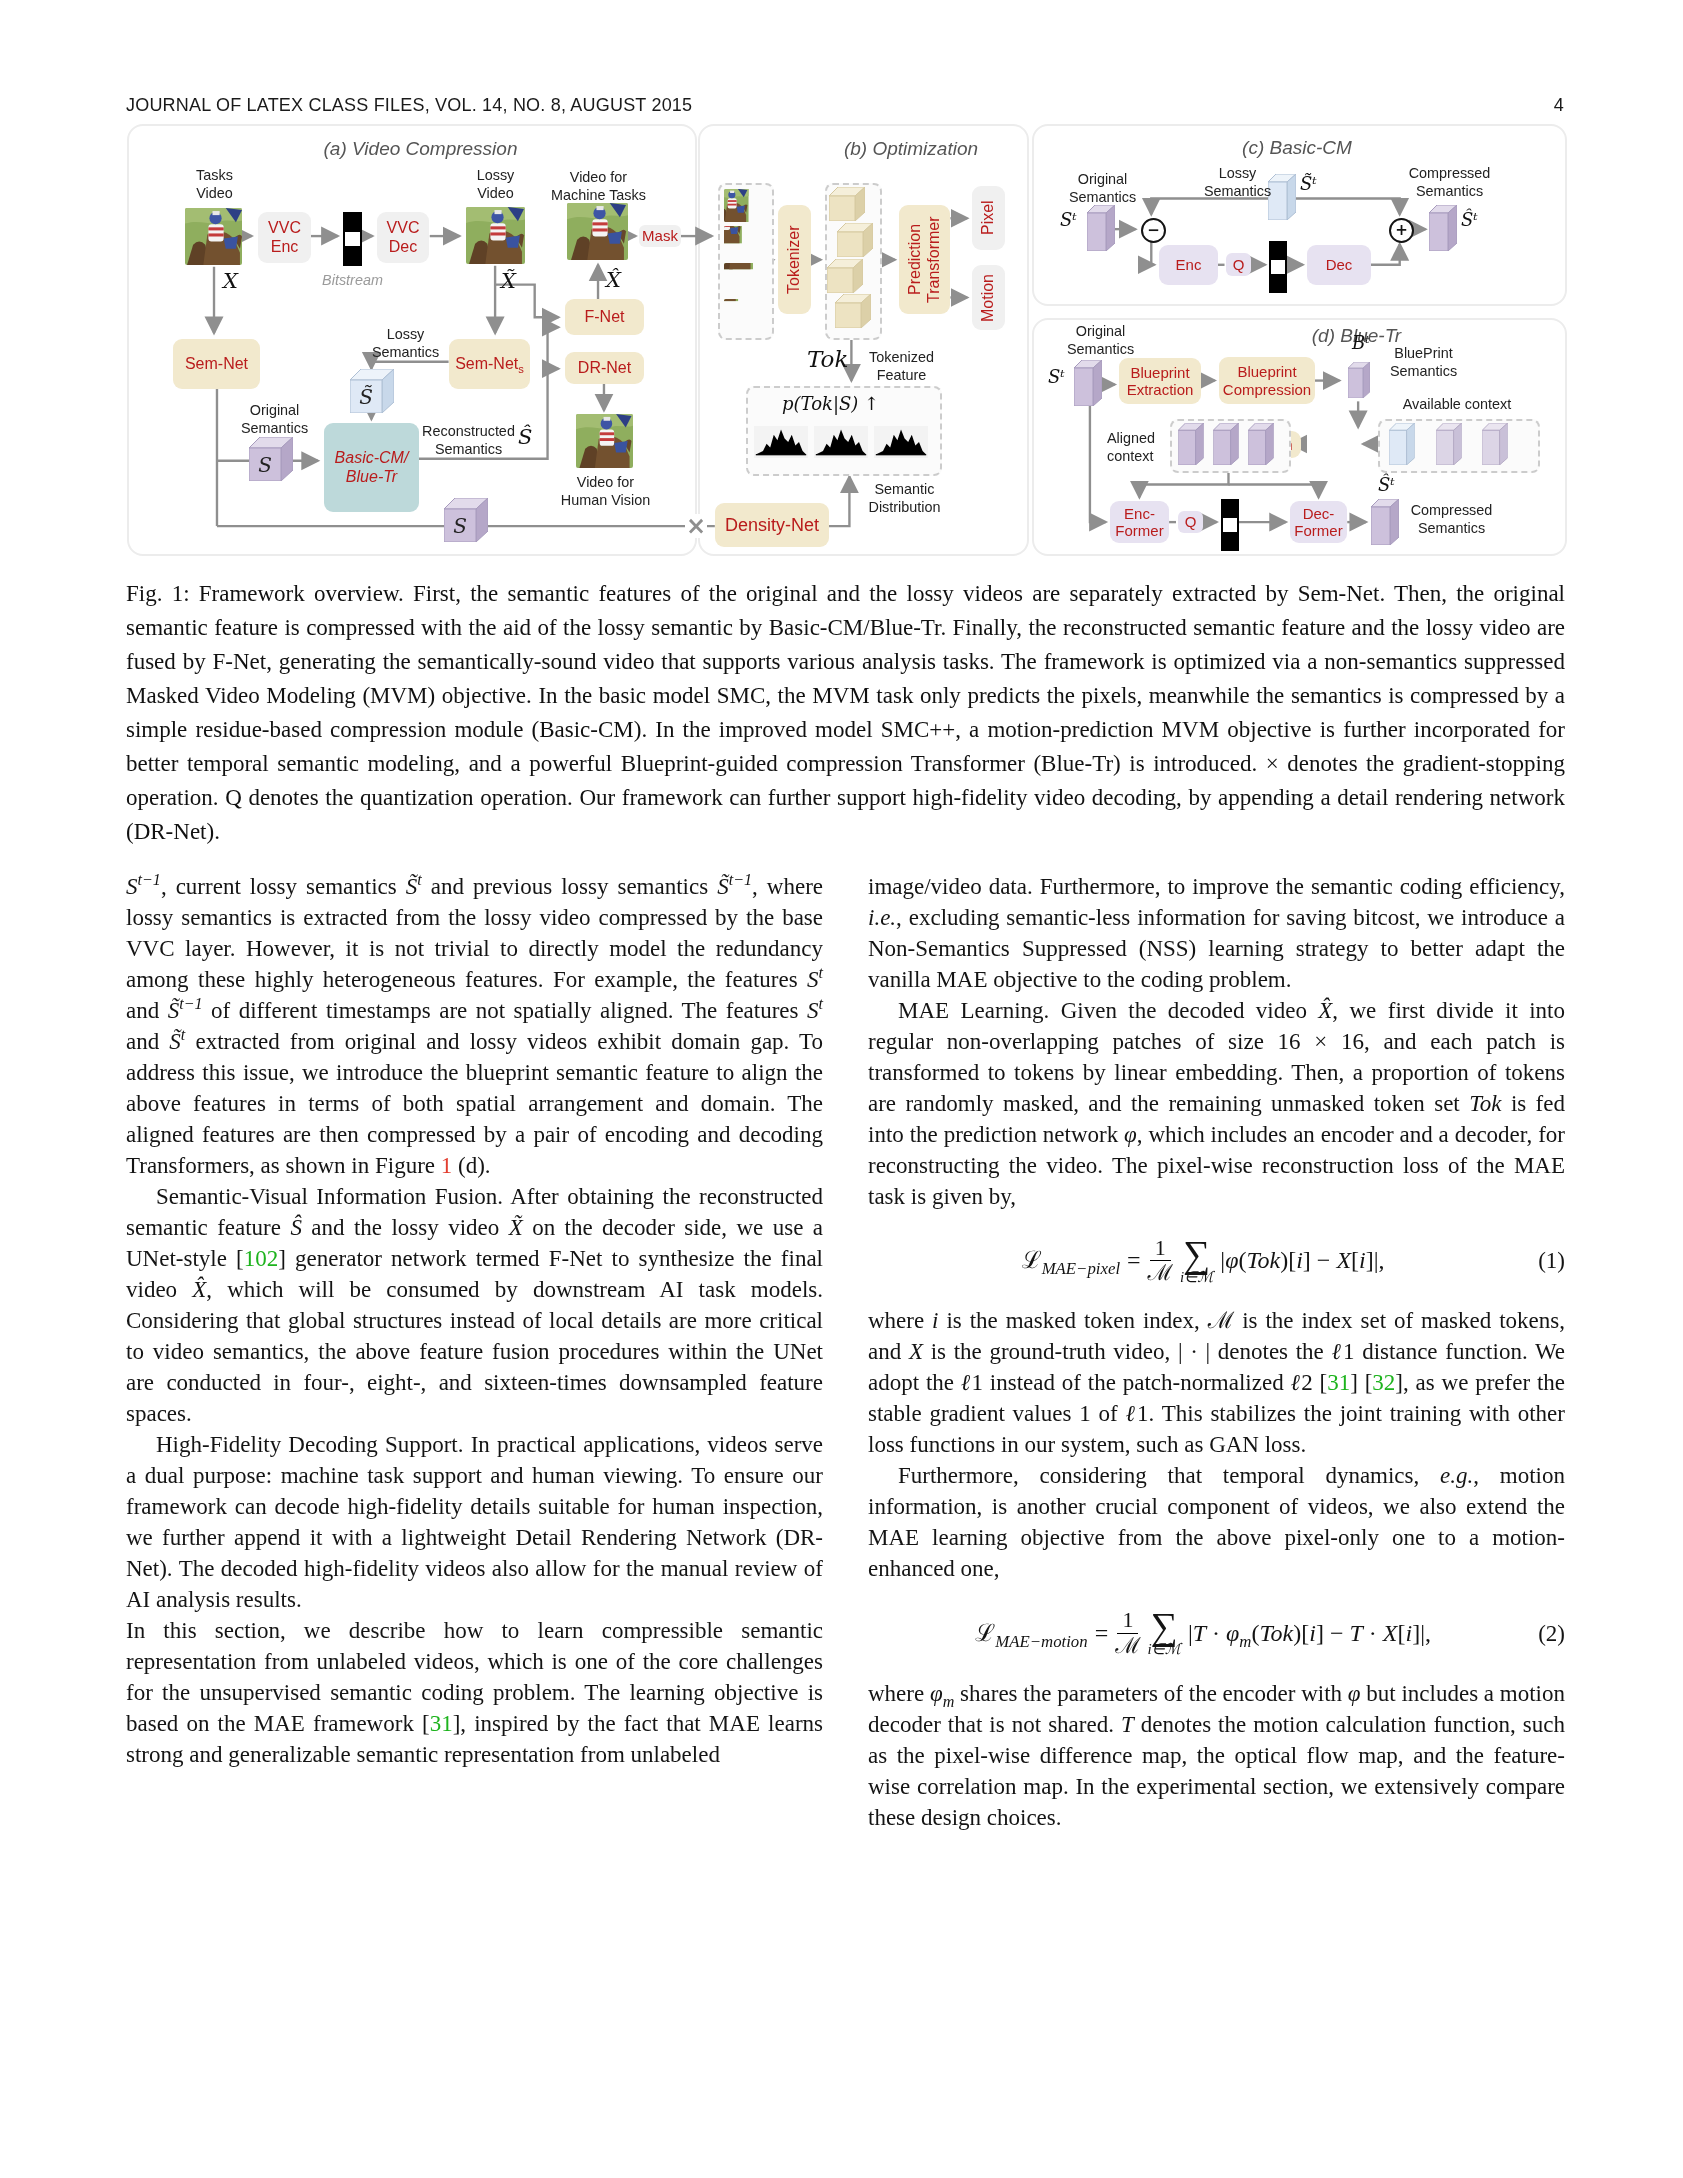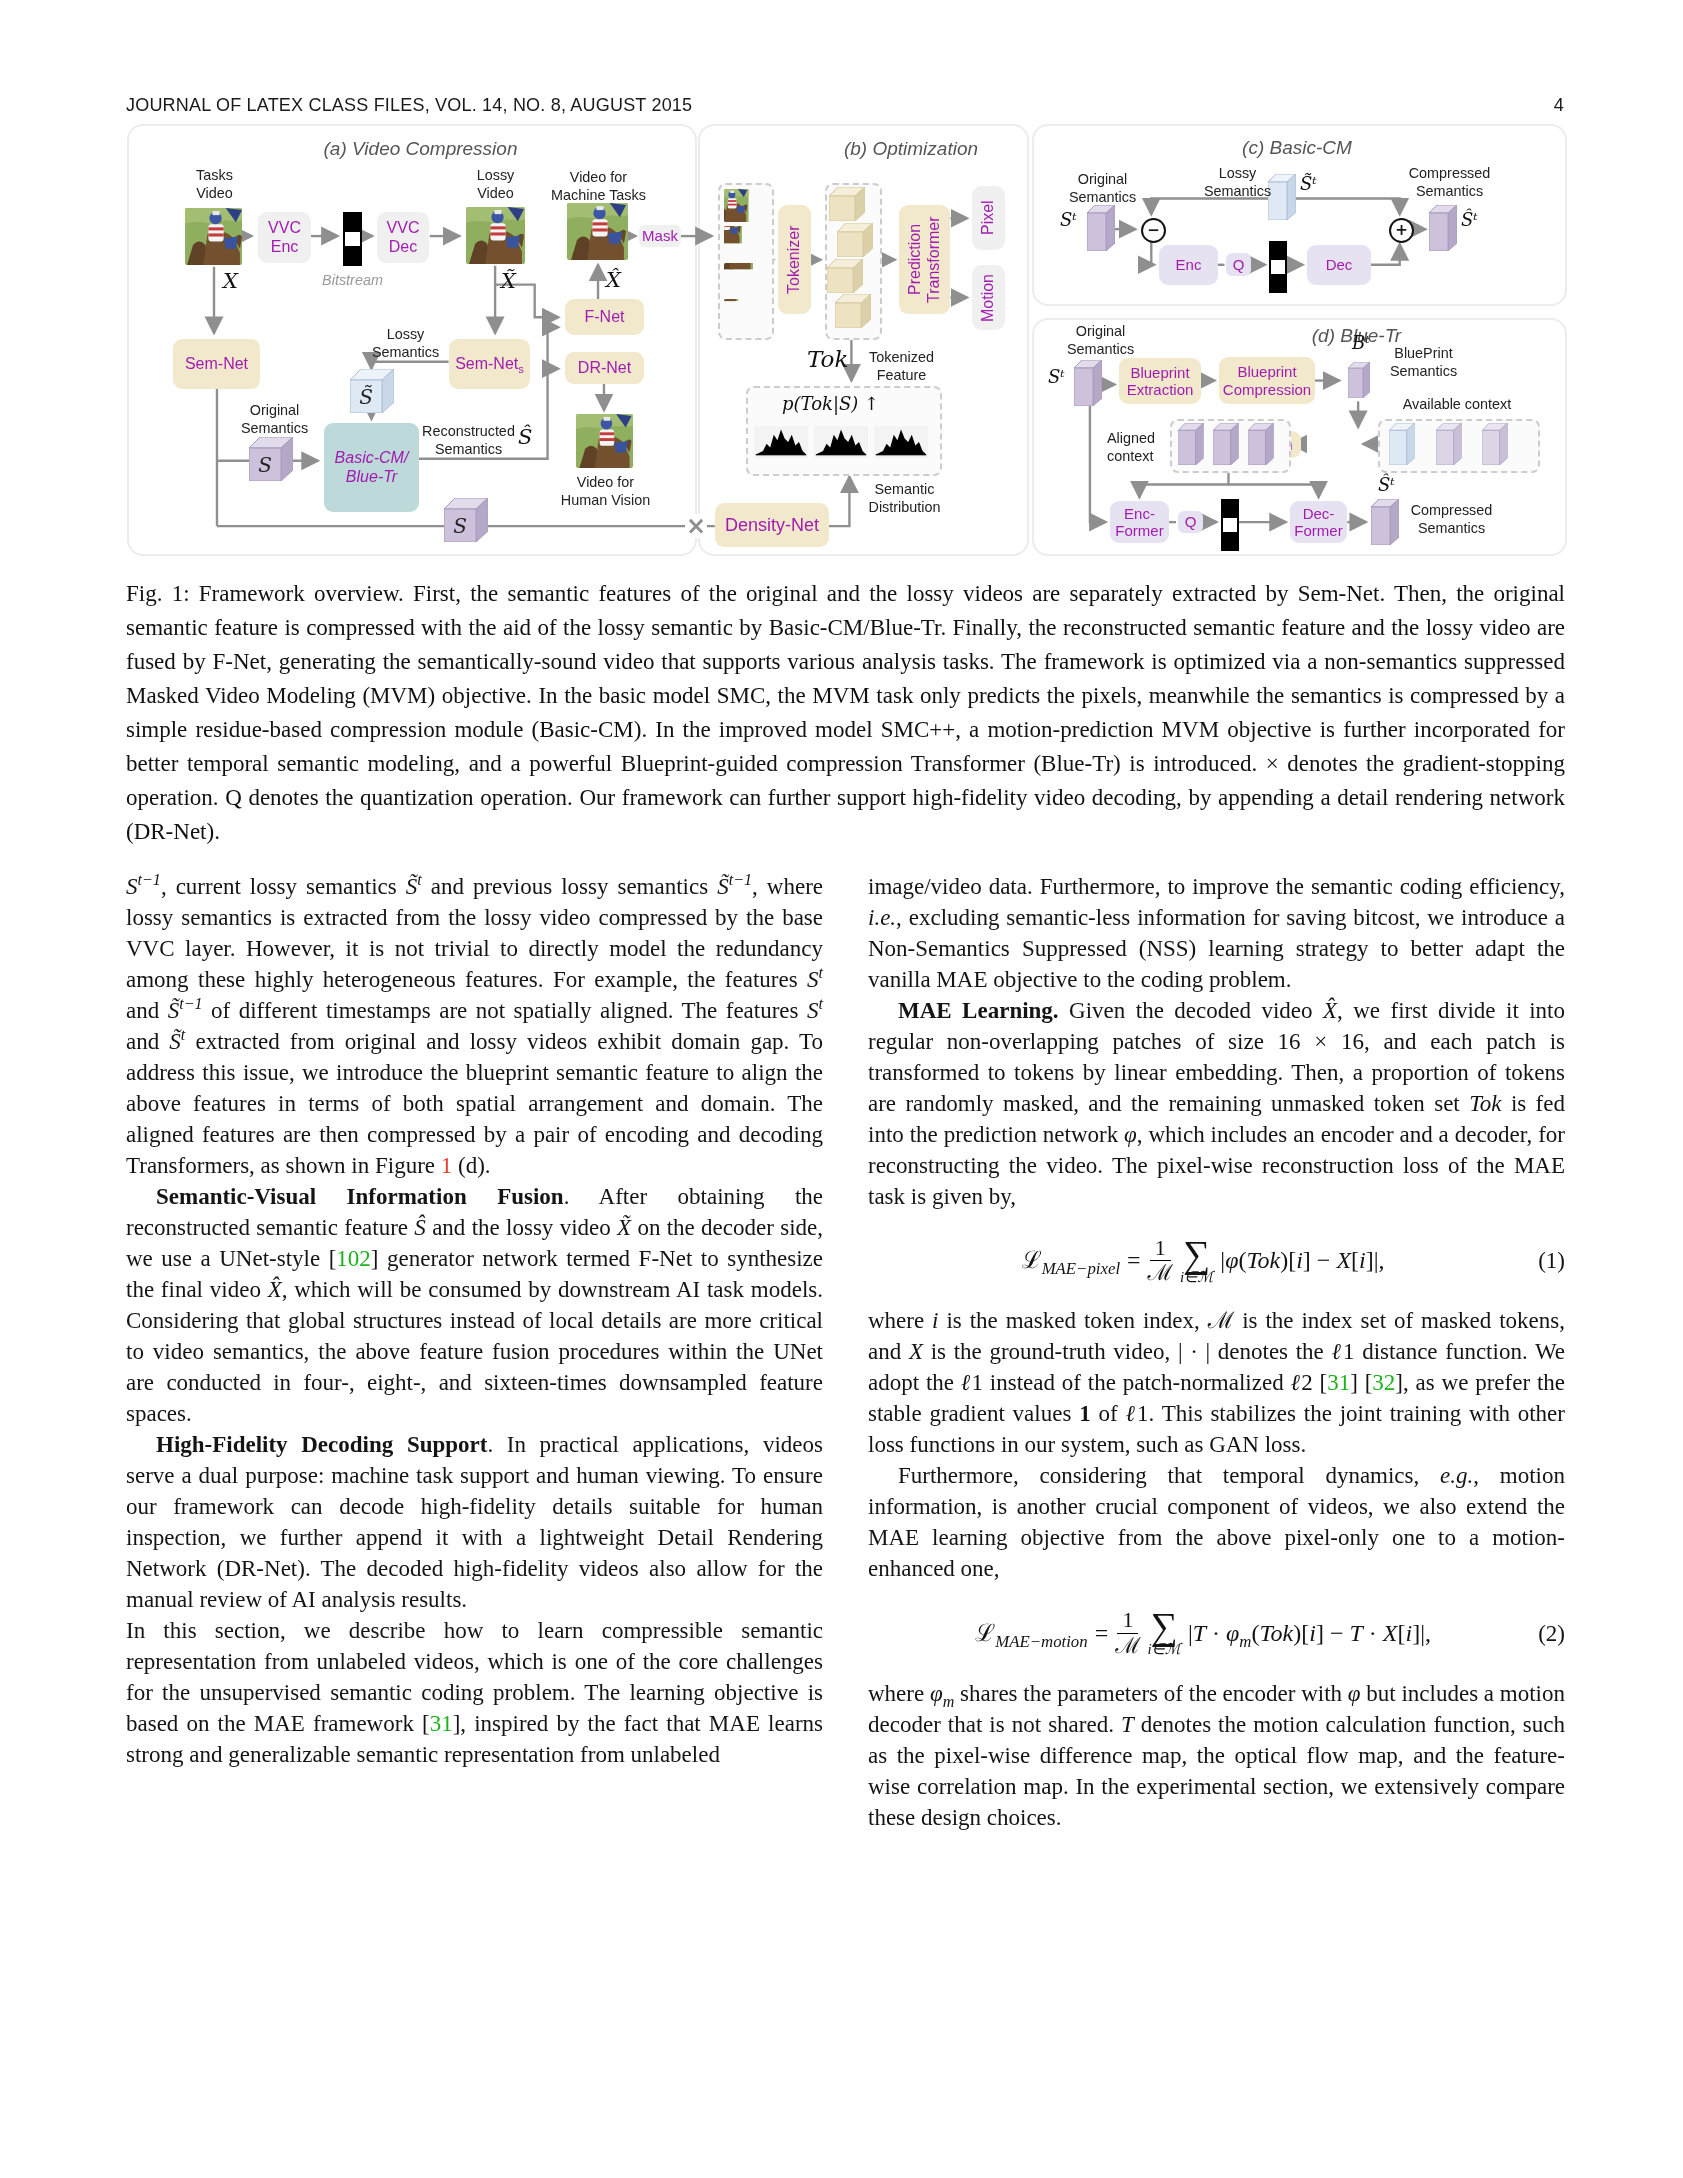--- a/index.html
+++ b/index.html
@@ -4,21 +4,21 @@
 <style>
   html,body{margin:0;padding:0;background:#ffffff;}
   body{width:1683px;height:2178px;position:relative;font-family:"Liberation Serif",serif;color:#141414;}
   .hdr{position:absolute;left:126px;right:119px;top:95px;display:flex;justify-content:space-between;
        font:18px "Liberation Sans",sans-serif;color:#1a1a1a;letter-spacing:0.2px;}
   
   .fig{position:absolute;left:119px;top:124px;width:1445px;height:433px;}
   .panel{position:absolute;border:2px solid #ececec;border-radius:16px;background:#fff;}
   .dash{position:absolute;border:2px dashed #cccccc;border-radius:8px;background:#fbfbfb;}
   .bx{position:absolute;border-radius:9px;display:flex;align-items:center;justify-content:center;
-      text-align:center;font:15px/1.15 "Liberation Sans",sans-serif;color:#a21caf;white-space:pre-line;}
+      text-align:center;font:15px/1.15 "Liberation Sans",sans-serif;color:#b91c1c;white-space:pre-line;}
   .tan{background:#f2e9cd;} .gray{background:#f0f0f0;} .lav{background:#e7e2f1;}
   .teal{background:#bdd9da;font-style:italic;font-size:16px;}
   .vert{writing-mode:vertical-rl;transform:rotate(180deg);}
   .lbl{position:absolute;font:14.4px/1.25 "Liberation Sans",sans-serif;color:#222;text-align:center;white-space:pre-line;}
   .glbl{color:#9a9a9a;font-style:italic;}
   .mathlbl{position:absolute;font:italic 21px/1 "DejaVu Serif",serif;color:#111;}
   .ptitle{position:absolute;font:italic 19px/1 "Liberation Sans",sans-serif;color:#555;text-align:center;}
   .circle{position:absolute;width:21px;height:21px;border:2.5px solid #141414;border-radius:50%;background:#fff;
           display:flex;align-items:center;justify-content:center;font:600 15px/1 "DejaVu Sans",sans-serif;z-index:5;}
   .bit{position:absolute;border:2px solid #000;background:linear-gradient(#000 0 36%,#fff 36% 64%,#000 64% 100%);z-index:4;}
@@ -32,21 +32,21 @@
   .fig .bx,.fig .dash{z-index:3;} .fig .lbl,.fig .mathlbl,.fig .ptitle{z-index:6;}
   
   .caption{position:absolute;left:126px;top:577px;width:1439px;margin:0;font-size:23px;line-height:34px;
            text-align:justify;color:#111;}
   .col{position:absolute;top:871px;width:697px;font-size:23px;line-height:31px;text-align:justify;}
   .colL{left:126px;} .colR{left:868px;}
   .col p{margin:0;}
   .ind{text-indent:30px;}
   .sec{font:bold 24px "Liberation Sans",sans-serif;margin:44px 0 20px 0;color:#000;}
   .sec .num{margin-right:28px;}
-  .i{font-style:italic;} .b{font-weight:bold;}
+  .i{font-style:italic;} .b{font-weight:normal;}
   sup,sub{font-size:70%;line-height:0;} .supi,.subi{font-style:italic;}
   .ref{color:#1db31d;} .refred{color:#e23e30;}
   .equation{display:flex;align-items:center;margin:24px 0 20px 0;}
   .eq-main{flex:1;display:flex;align-items:center;justify-content:center;gap:7px;font-size:24px;}
   .frac{display:inline-flex;flex-direction:column;align-items:center;line-height:1.1;font-size:22px;}
   .frac .num{padding:0 5px;border-bottom:1.6px solid #000;}
   .sum{display:inline-flex;flex-direction:column;align-items:center;line-height:.9;}
   .sum .sigma{font-size:38px;} .sum .under{font-size:15px;font-style:italic;}
   .eq-tag{font-size:23px;}
 </style>

